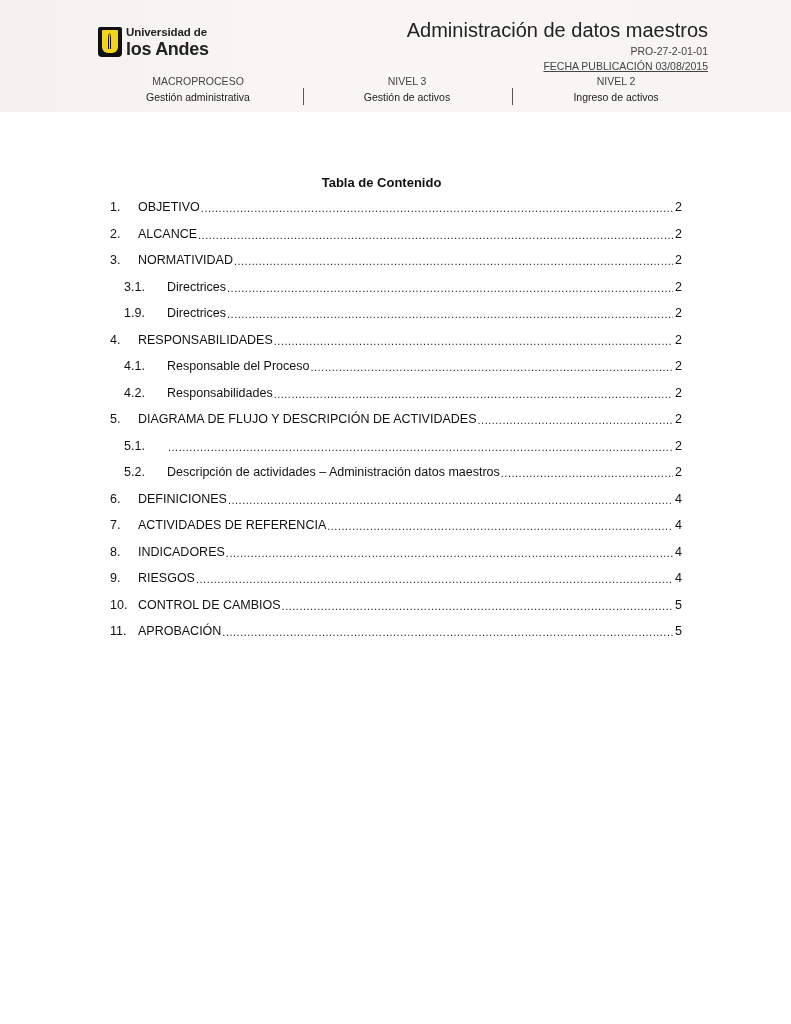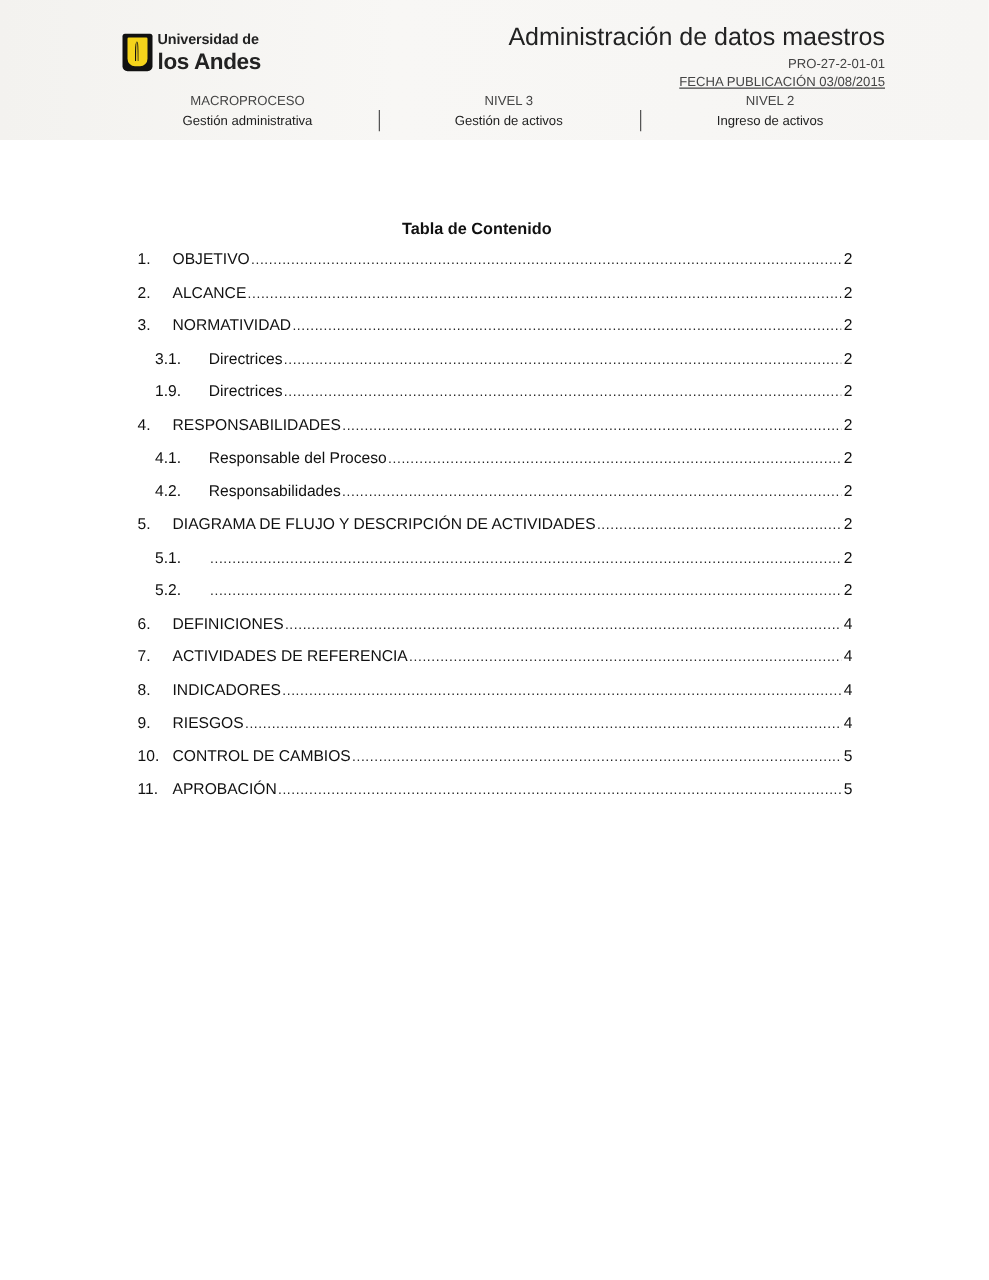--- a/index.html
+++ b/index.html
@@ -153,20 +153,21 @@
       <span class="dots"></span>
       <span class="pg">2</span>
     </div>
   <div class="toc-row sub">
       <span class="num">5.1.</span>
       <span class="dots"></span>
       <span class="pg">2</span>
     </div>
   <div class="toc-row sub">
       <span class="num">5.2.</span>
+      <span class="txt">Descripción de actividades – Administración datos maestros</span>
       <span class="dots"></span>
       <span class="pg">2</span>
     </div>
   <div class="toc-row">
       <span class="num">6.</span>
       <span class="txt">DEFINICIONES</span>
       <span class="dots"></span>
       <span class="pg">4</span>
     </div>
   <div class="toc-row">

